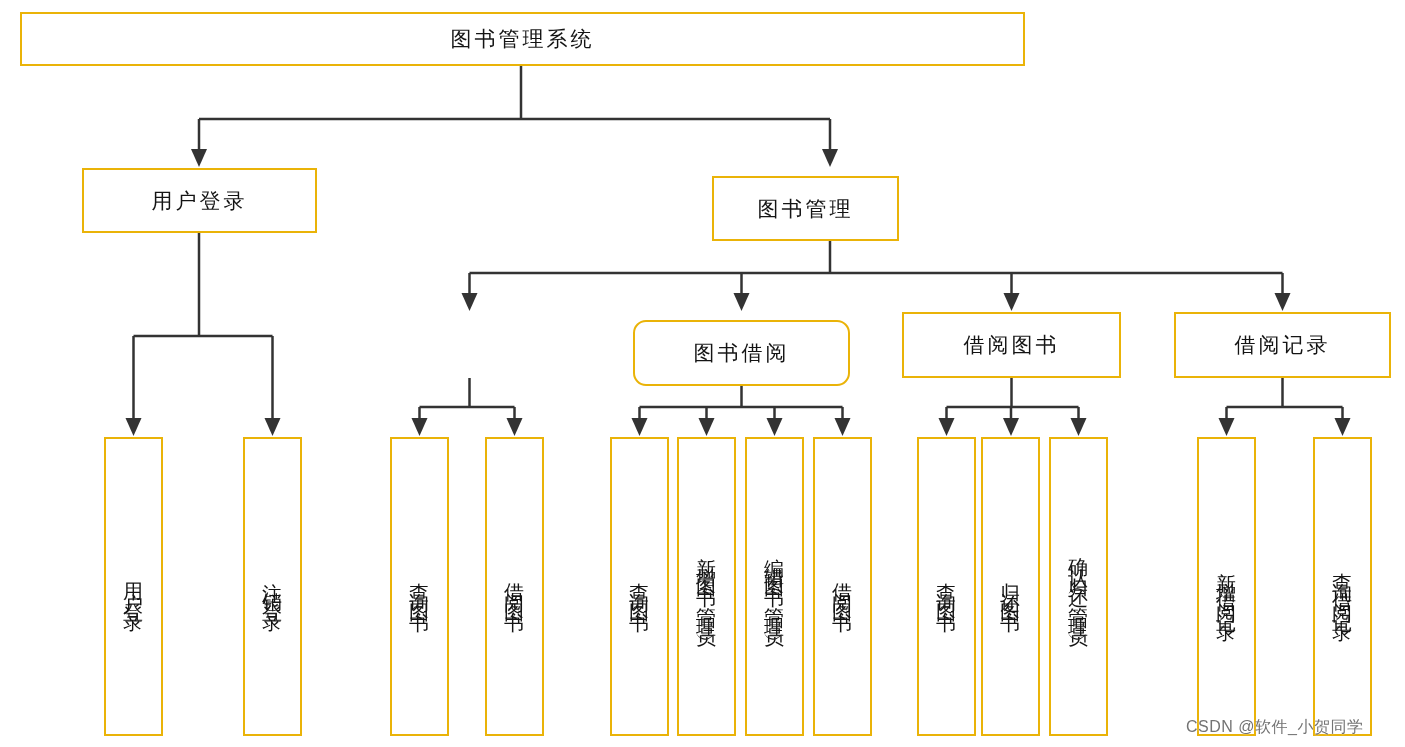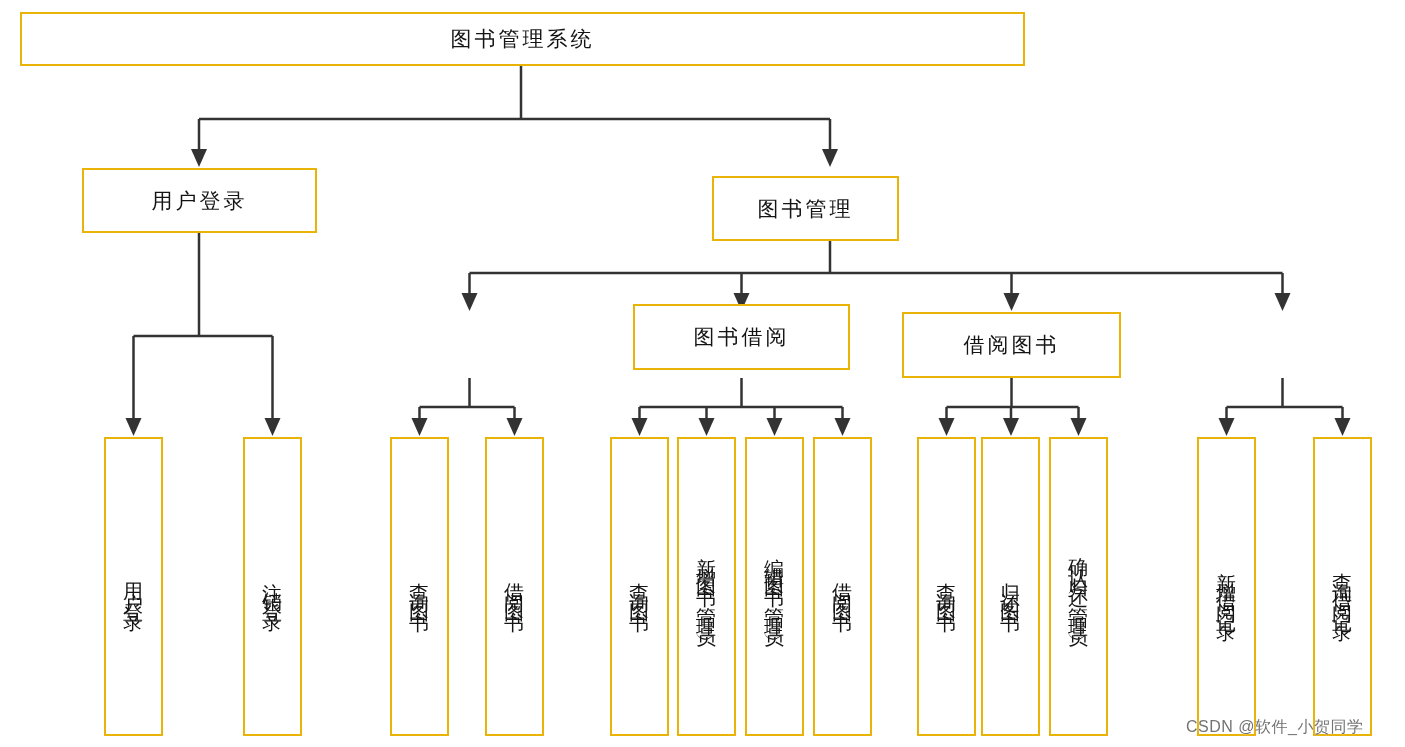--- a/index.html
+++ b/index.html
@@ -98,25 +98,28 @@
     <span class="lbl">图书管理系统</span>
   </div>
 
   <div class="node" style="left:82px; top:168px; width:235px; height:65px;">
     <span class="lbl">用户登录</span>
   </div>
   <div class="node" style="left:712px; top:168px; width:187px; height:65px;margin-top:8px;">
     <span class="lbl">图书管理</span>
   </div>
 
-  <div class="node" style="left:633px; top:304px; width:217px; height:66px;">
+  <div class="node" style="left:633px; top:320px; width:217px; height:66px;border-radius:13px;">
     <span class="lbl">图书借阅</span>
   </div>
   <div class="node" style="left:902px; top:312px; width:219px; height:66px;">
     <span class="lbl">借阅图书</span>
+  </div>
+  <div class="node" style="left:1174px; top:312px; width:217px; height:66px;">
+    <span class="lbl">借阅记录</span>
   </div>
 
   <div class="node leaf" style="left:104px; top:437px; width:59px; height:299px;">
     <span class="lbl">用户登录</span>
   </div>
   <div class="node leaf" style="left:243px; top:437px; width:59px; height:299px;">
     <span class="lbl">注销登录</span>
   </div>
 
   <div class="node leaf" style="left:390px; top:437px; width:59px; height:299px;">

